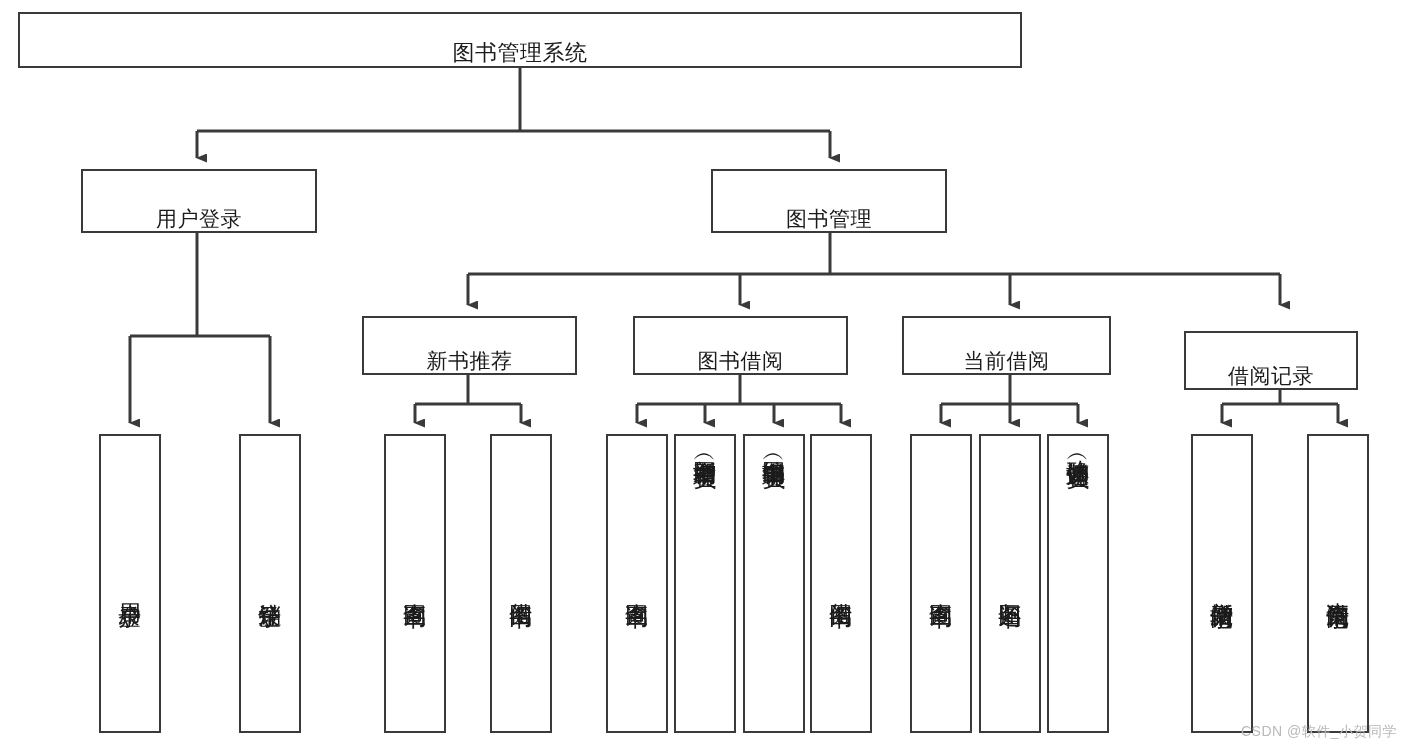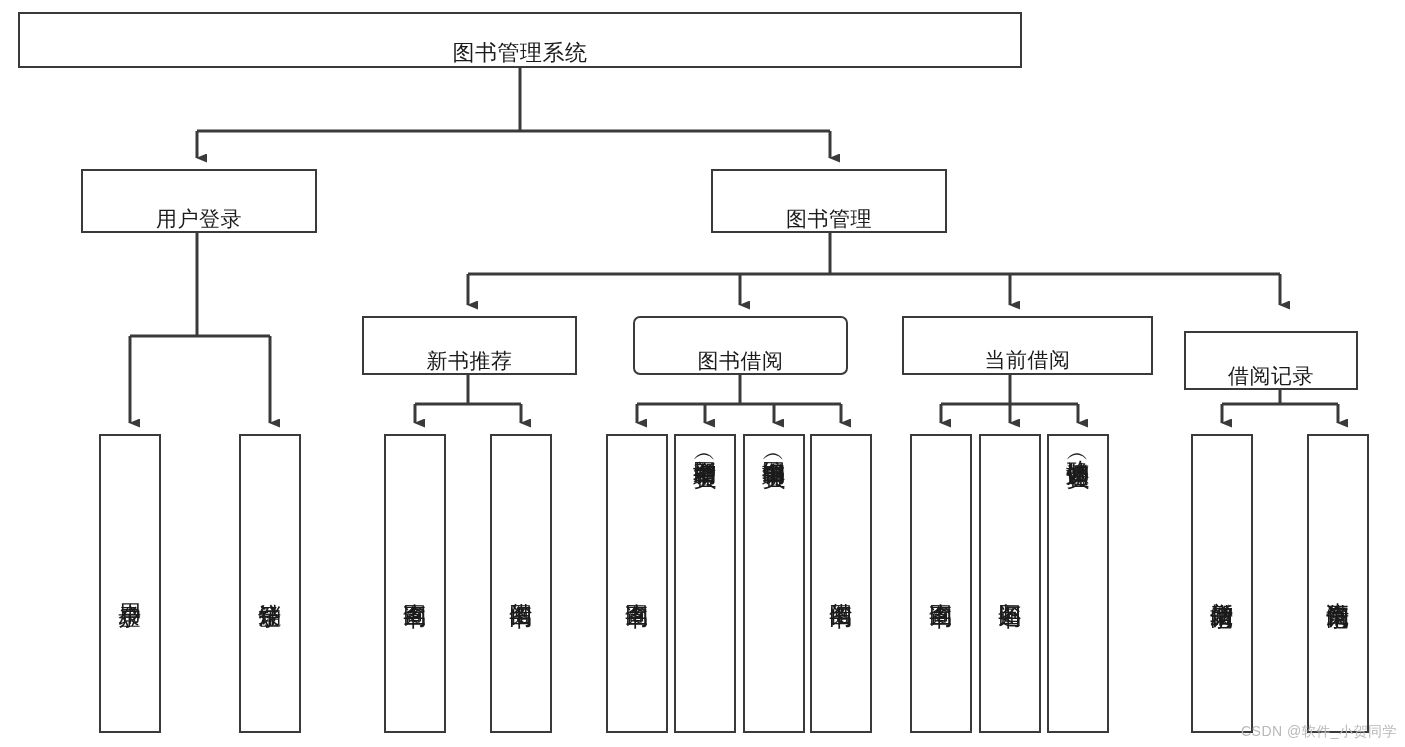--- a/index.html
+++ b/index.html
@@ -136,25 +136,25 @@
   </div>
 
   <div class="node horizontal" style="left:362px; top:316px; width:215px; height:59px;">
     <span class="node-label">新书推荐</span>
   </div>
 
   <div class="node horizontal" style="left:711px; top:169px; width:236px; height:64px;">
     <span class="node-label">图书管理</span>
   </div>
 
-  <div class="node horizontal" style="left:633px; top:316px; width:215px; height:59px;border-radius:7px;">
+  <div class="node horizontal" style="left:633px; top:316px; width:215px; height:59px;">
     <span class="node-label">图书借阅</span>
   </div>
 
-  <div class="node horizontal" style="left:902px; top:316px; width:251px; height:59px;font-family:Liberation Serif, serif;">
+  <div class="node horizontal" style="left:902px; top:316px; width:209px; height:59px;">
     <span class="node-label">当前借阅</span>
   </div>
 
   <div class="node horizontal" style="left:1172px; top:331px; width:174px; height:59px;margin-left:12px;">
     <span class="node-label">借阅记录</span>
   </div>
 
   <div class="node vertical center" style="left:99px; top:434px; width:62px; height:299px;">
     <span class="node-label">用户登录</span>
   </div>

